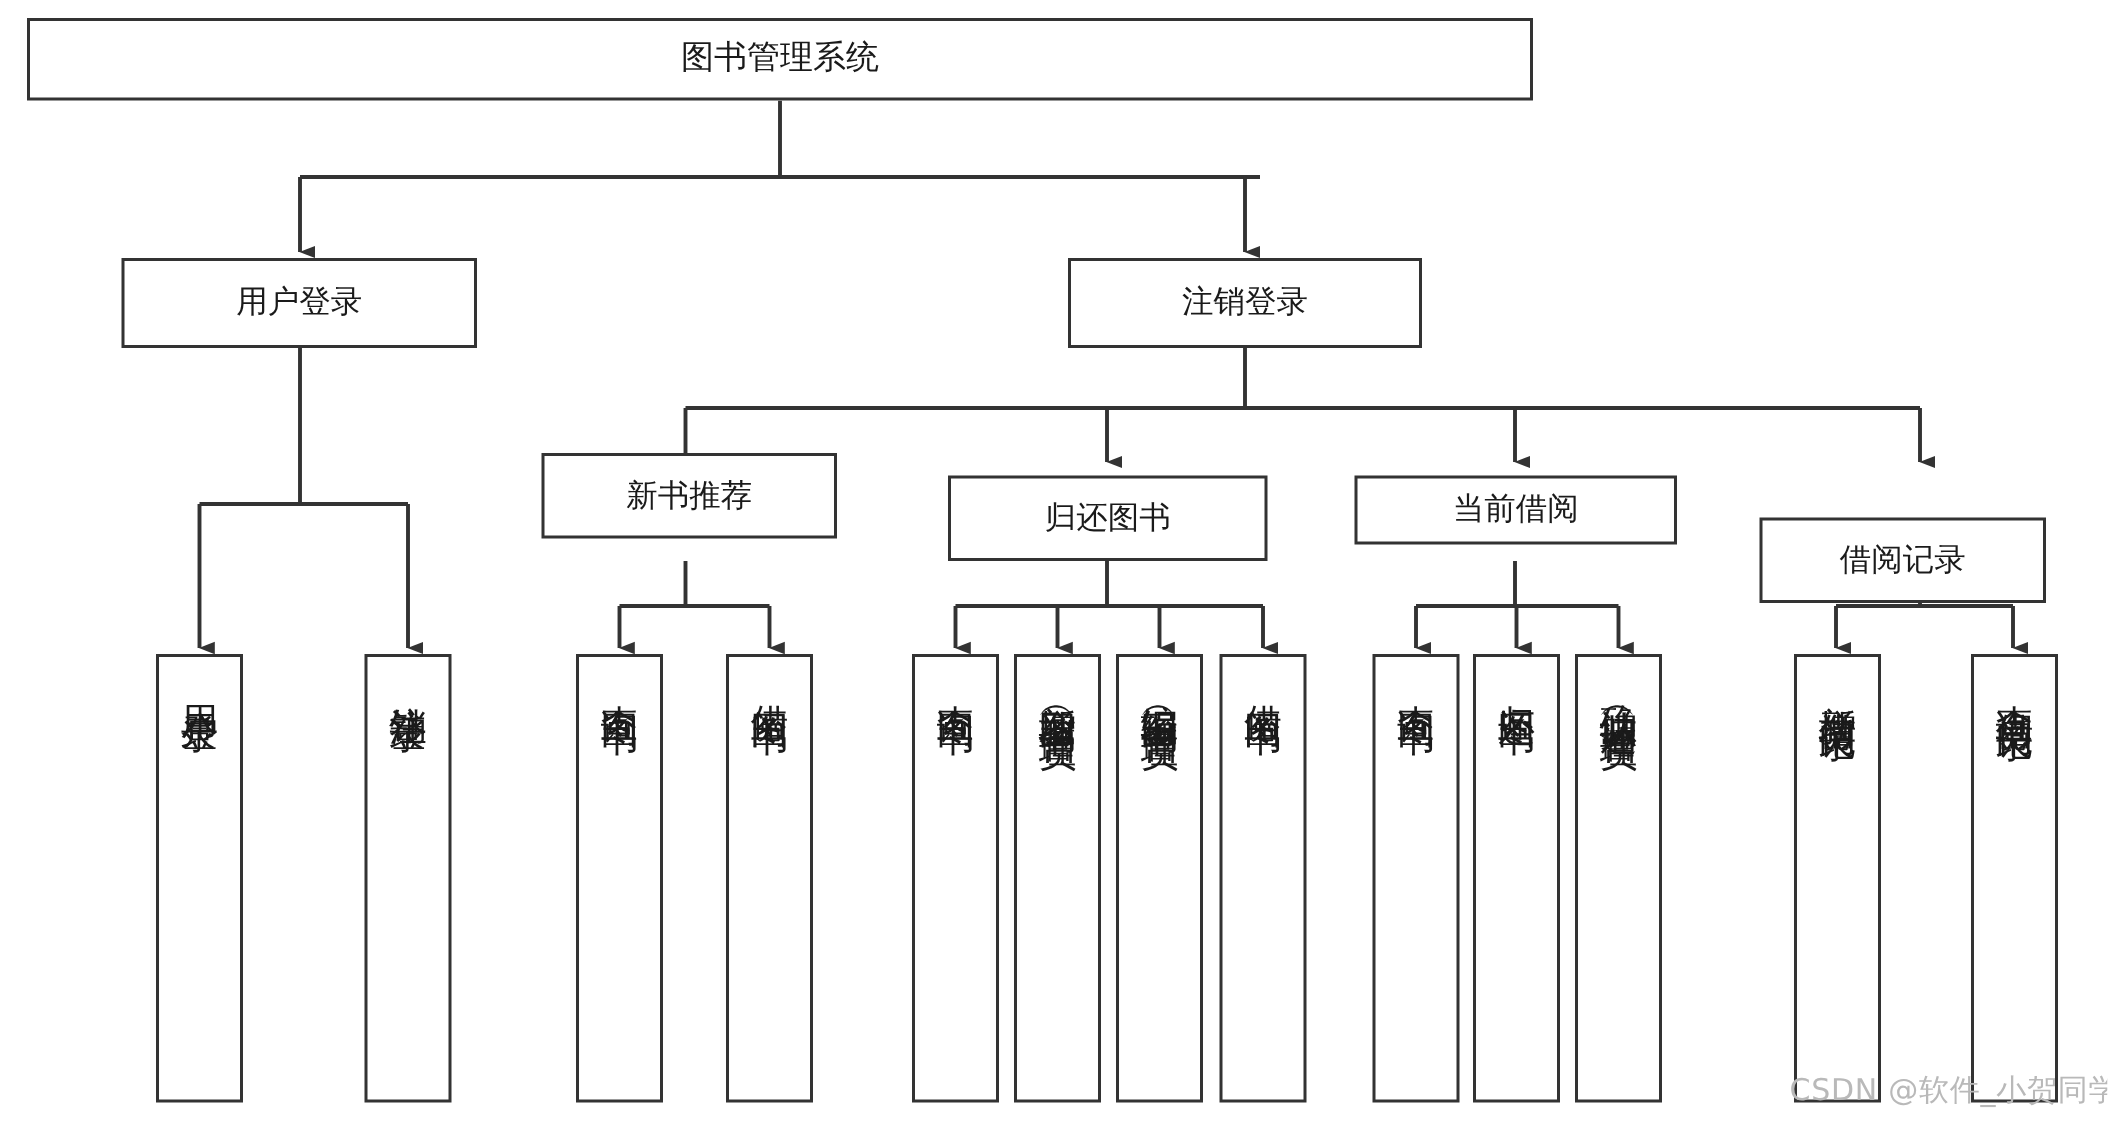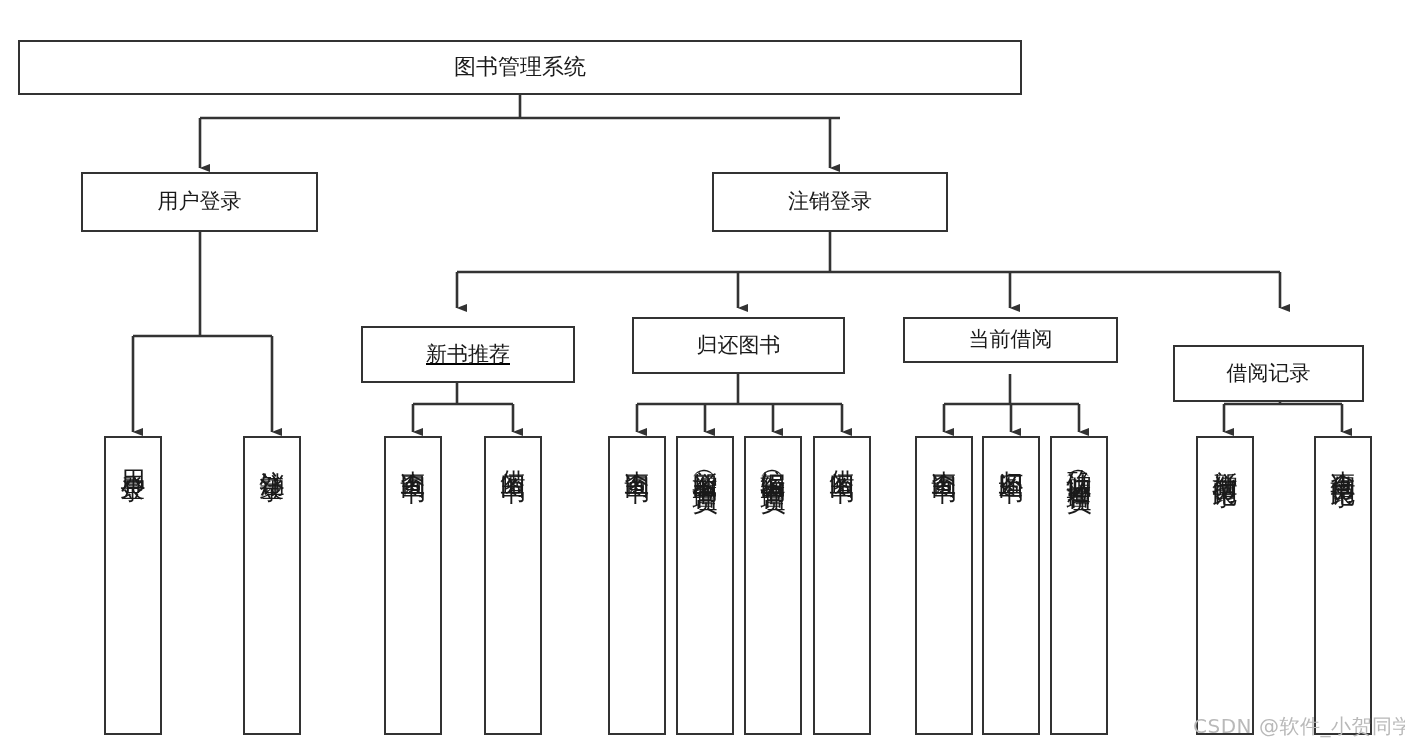--- a/index.html
+++ b/index.html
@@ -120,32 +120,32 @@
       <path d="M1011,404 L1011,432" marker-end="url(#arrowhead)"></path>
       <path d="M1079,404 L1079,432" marker-end="url(#arrowhead)"></path>
 
       <path d="M1280,374 L1280,404"></path>
       <path d="M1224,404 L1342,404"></path>
       <path d="M1224,404 L1224,432" marker-end="url(#arrowhead)"></path>
       <path d="M1342,404 L1342,432" marker-end="url(#arrowhead)"></path>
     </g>
   </svg>
 
-  <div class="node horiz root" style="left:18px; top:12px; width:1004px; height:55px;margin-top:28px;">
+  <div class="node horiz root" style="left:18px; top:12px; width:1004px; height:55px;">
     <span class="label">图书管理系统</span>
   </div>
 
   <div class="node horiz" style="left:81px; top:172px; width:237px; height:60px;">
     <span class="label">用户登录</span>
   </div>
   <div class="node horiz" style="left:712px; top:172px; width:236px; height:60px;">
     <span class="label">注销登录</span>
   </div>
 
-  <div class="node horiz" style="left:361px; top:326px; width:214px; height:57px;text-decoration:underline;">
+  <div class="node horiz" style="left:361px; top:302px; width:197px; height:57px;">
     <span class="label">新书推荐</span>
   </div>
   <div class="node horiz" style="left:632px; top:317px; width:213px; height:57px;">
     <span class="label">归还图书</span>
   </div>
   <div class="node horiz" style="left:903px; top:317px; width:215px; height:46px;">
     <span class="label">当前借阅</span>
   </div>
   <div class="node horiz" style="left:1173px; top:317px; width:191px; height:57px;margin-top:28px;">
     <span class="label">借阅记录</span>

